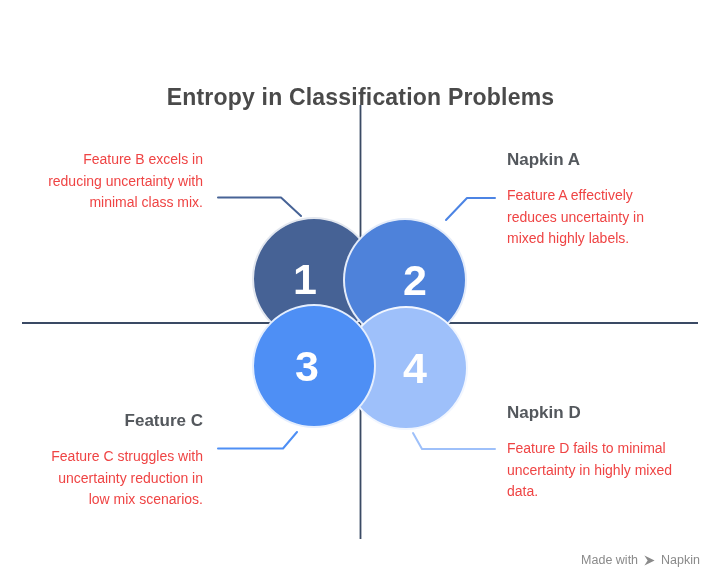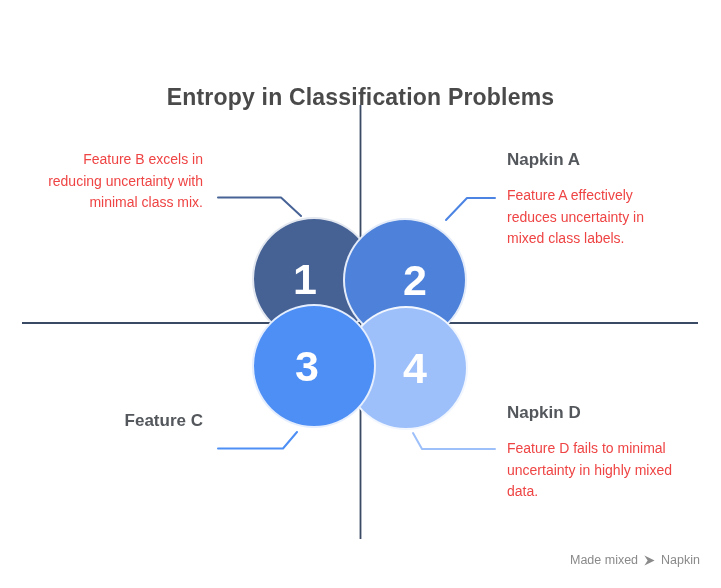--- a/index.html
+++ b/index.html
@@ -117,34 +117,35 @@
   <div class="circle c3" style="background-color: rgb(78, 143, 245);">
     <span class="num">3</span>
   </div>
 
   <div class="feature q-tl">
     <p>Feature B excels in reducing uncertainty with minimal class mix.</p>
   </div>
 
   <div class="feature q-tr">
     <h3>Napkin A</h3>
-    <p>Feature A effectively reduces uncertainty in mixed class labels.</p>
+    <p>Feature A effectively reduces uncertainty in mixed highly labels.</p>
   </div>
 
   <div class="feature q-bl">
     <h3>Feature C</h3>
+    <p>Feature C struggles with uncertainty reduction in low mix scenarios.</p>
   </div>
 
   <div class="feature q-br">
     <h3>Napkin D</h3>
     <p>Feature D fails to minimal uncertainty in highly mixed data.</p>
   </div>
 
   <div class="badge">
-    <span>Made mixed</span>
+    <span>Made with</span>
     <span class="logo">
       <svg width="13" height="13" viewBox="0 0 14 14">
         <path d="M1.5 1.5 L12.5 7 L1.5 12.5 L5 7 Z" fill="#8a8a8a"></path>
       </svg>
     </span>
     <span>Napkin</span>
   </div>
 
 </div>
 

